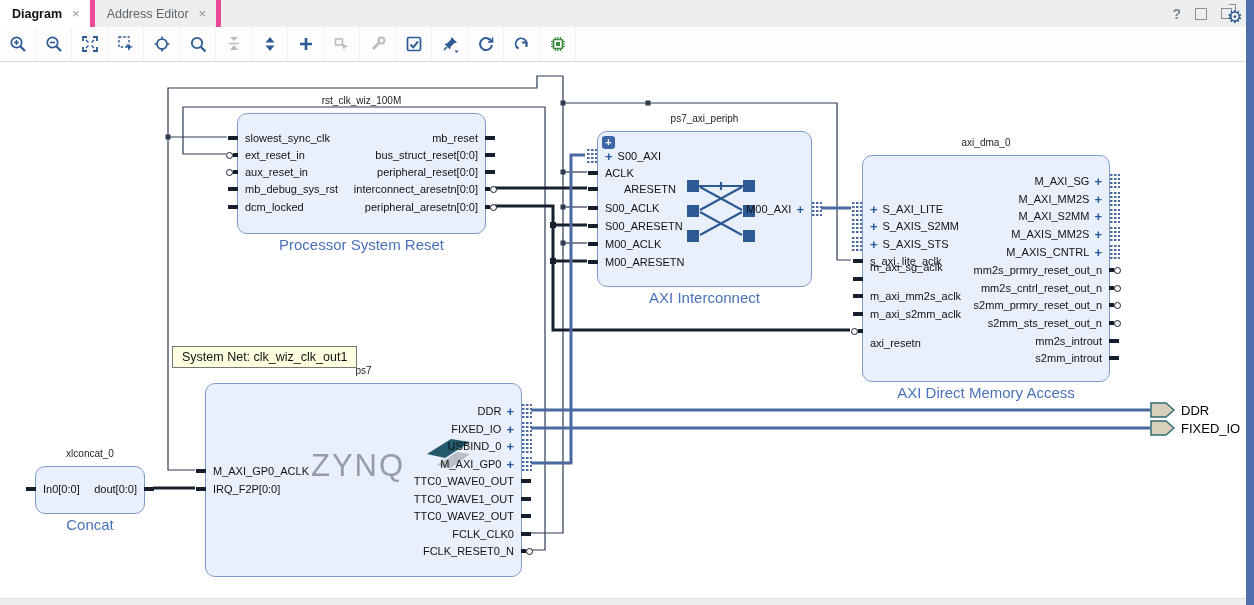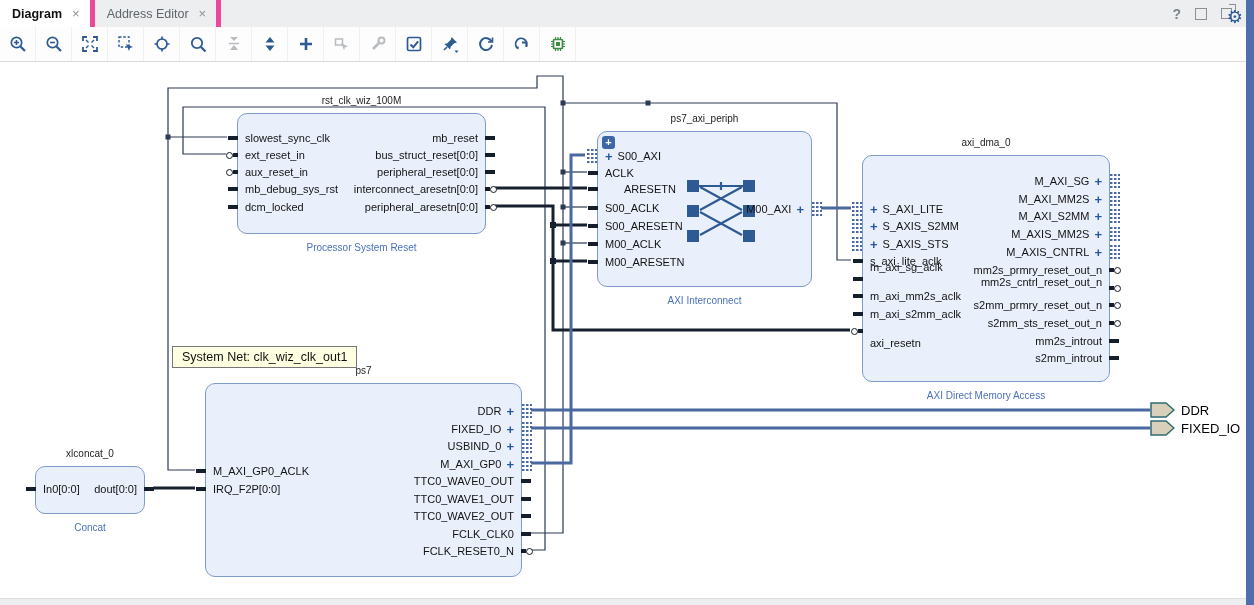--- a/index.html
+++ b/index.html
@@ -26,21 +26,21 @@
   .gear{position:absolute;right:11px;top:0;height:34px;display:flex;align-items:center;
         color:#2d5a93;font-size:18px;z-index:11;}
   
   #wires{position:absolute;left:0;top:0;z-index:1;}
   .wthin{stroke:#2c3a52;stroke-width:1.2;fill:none;}
   .wthick{stroke:#16202e;stroke-width:3;fill:none;}
   .wbus{stroke:#49699f;stroke-width:3;fill:none;}
   .block{position:absolute;background:#e9effb;border:1px solid #7e9cc9;border-radius:10px;z-index:2;}
   .block-title{position:absolute;top:-19px;left:0;right:0;text-align:center;font-size:10px;
                color:#1c1c1c;white-space:nowrap;}
-  .block-caption{position:absolute;bottom:-20px;left:0;right:0;text-align:center;font-size:10px;
+  .block-caption{position:absolute;bottom:-20px;left:0;right:0;text-align:center;font-size:15px;
                color:#4a71bb;white-space:nowrap;}
   .prow{position:absolute;display:flex;align-items:center;height:14px;font-size:11px;
         color:#131313;white-space:nowrap;}
   .prow.left{left:7px;} .prow.right{right:7px;}
   .ifplus{color:#2458a5;font-weight:bold;font-size:13px;line-height:13px;}
   .prow.left .ifplus{margin-right:5px;} .prow.right .ifplus{margin-left:5px;}
   .stub{position:absolute;width:10px;height:4px;background:#151e2d;}
   .stub.short{width:5px;}
   .ring{position:absolute;width:7px;height:7px;border:1.6px solid #151e2d;border-radius:50%;
         background:#fff;box-sizing:border-box;}
@@ -378,21 +378,21 @@
         <div class="prow right" style="top: 89px;">
           <span>M_AXIS_CNTRL</span>
           <span class="ifplus">+</span>
         </div>
         <div class="comb" style="top: 89px; right: -11px;"></div>
         <div class="prow right" style="top: 107px;">
           <span>mm2s_prmry_reset_out_n</span>
         </div>
         <div class="stub short" style="top: 112px; right: -5px;"></div>
         <div class="ring" style="top: 110.5px; right: -12px;"></div>
-        <div class="prow right" style="top: 119px;">
+        <div class="prow right" style="top: 125px;">
           <span>mm2s_cntrl_reset_out_n</span>
         </div>
         <div class="stub short" style="top: 130px; right: -5px;"></div>
         <div class="ring" style="top: 128.5px; right: -12px;"></div>
         <div class="prow right" style="top: 142px;">
           <span>s2mm_prmry_reset_out_n</span>
         </div>
         <div class="stub short" style="top: 147px; right: -5px;"></div>
         <div class="ring" style="top: 145.5px; right: -12px;"></div>
         <div class="prow right" style="top: 160px;">
@@ -404,20 +404,24 @@
           <span>mm2s_introut</span>
         </div>
         <div class="stub" style="top: 183px; right: -10px;"></div>
         <div class="prow right" style="top: 195px;">
           <span>s2mm_introut</span>
         </div>
         <div class="stub" style="top: 200px; right: -10px;"></div>
       </div>
       <div class="block" style="left: 205px; top: 383px; width: 315px; height: 192px;">
         <div class="block-title">ps7</div>
+        <div class="zynq" style="left: 105px; top: 60px; width: 150px;"><span class="zynq-text">ZYNQ</span><svg width="46" height="32" viewBox="0 0 46 32" style="position:absolute;right:-10px;top:-7px">
+            <polygon points="2,17 26,2 45,5 20,21" fill="#24596b"></polygon>
+            <polygon points="12,28 32,15 45,17 26,31" fill="#b9bfc6"></polygon>
+          </svg></div>
         <div class="prow left" style="top: 80px;">
           <span>M_AXI_GP0_ACLK</span>
         </div>
         <div class="stub" style="top: 85px; left: -10px;"></div>
         <div class="prow left" style="top: 98px;">
           <span>IRQ_F2P[0:0]</span>
         </div>
         <div class="stub" style="top: 103px; left: -10px;"></div>
         <div class="prow right" style="top: 20px;">
           <span>DDR</span>

